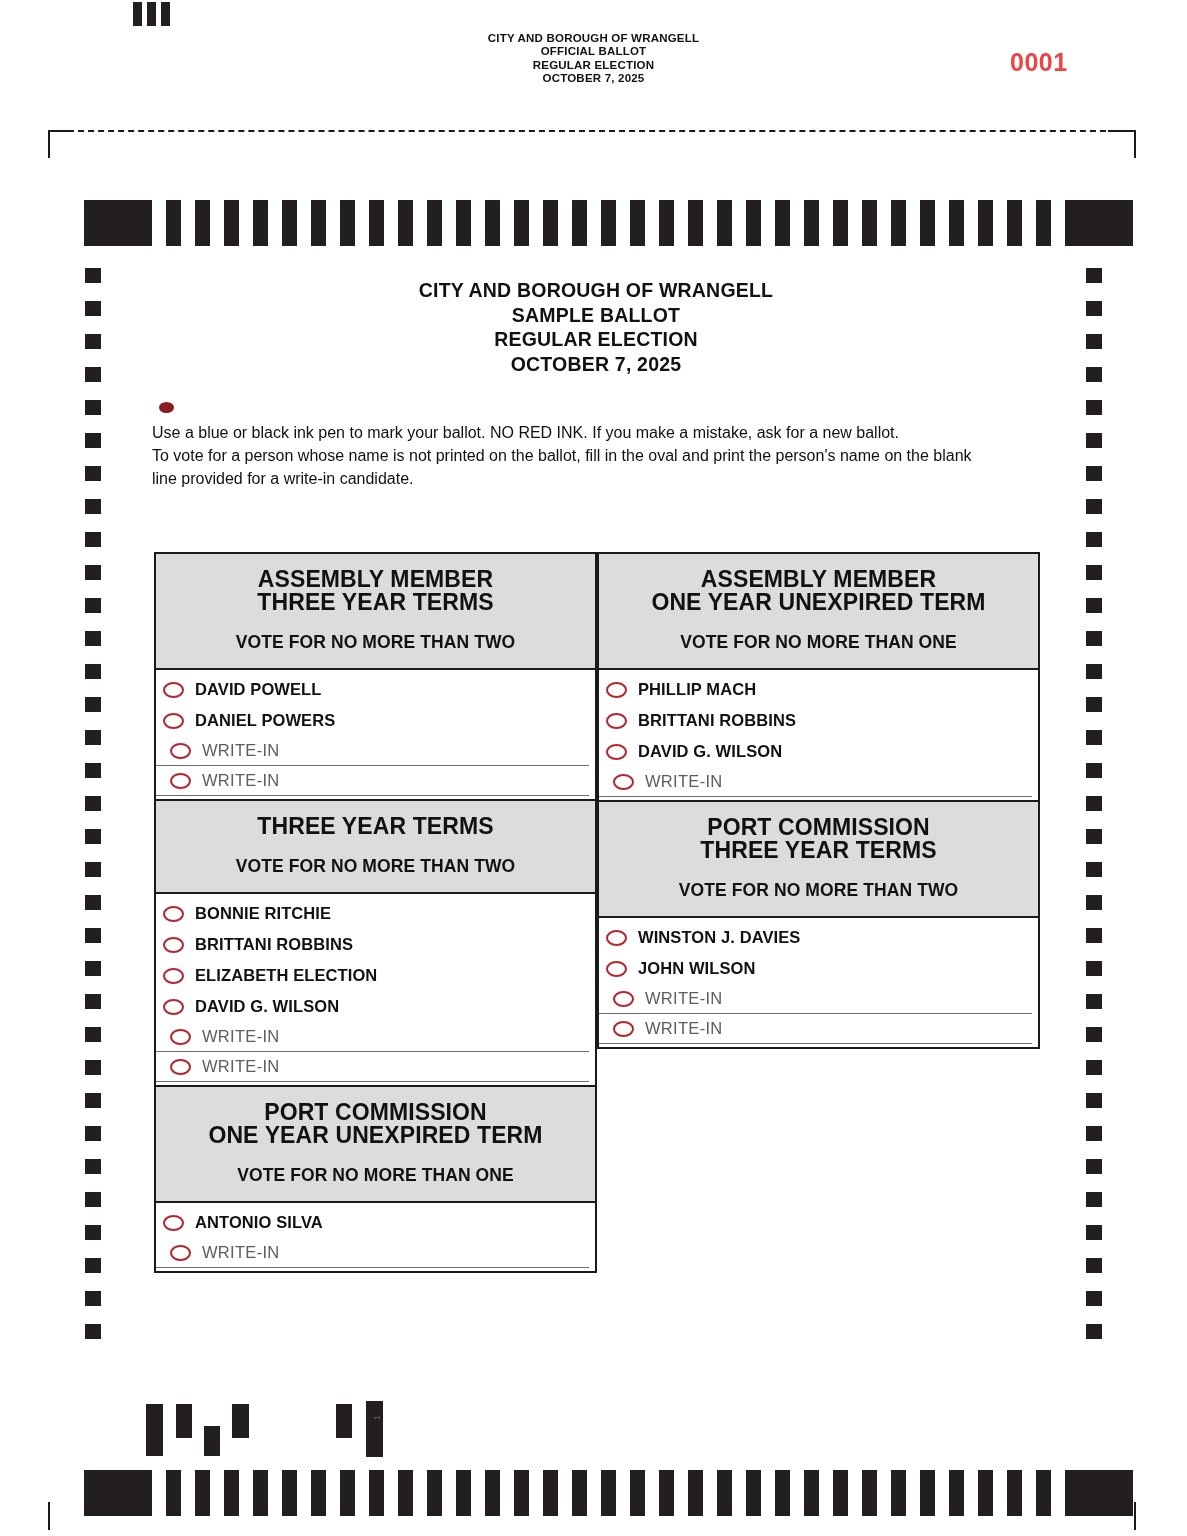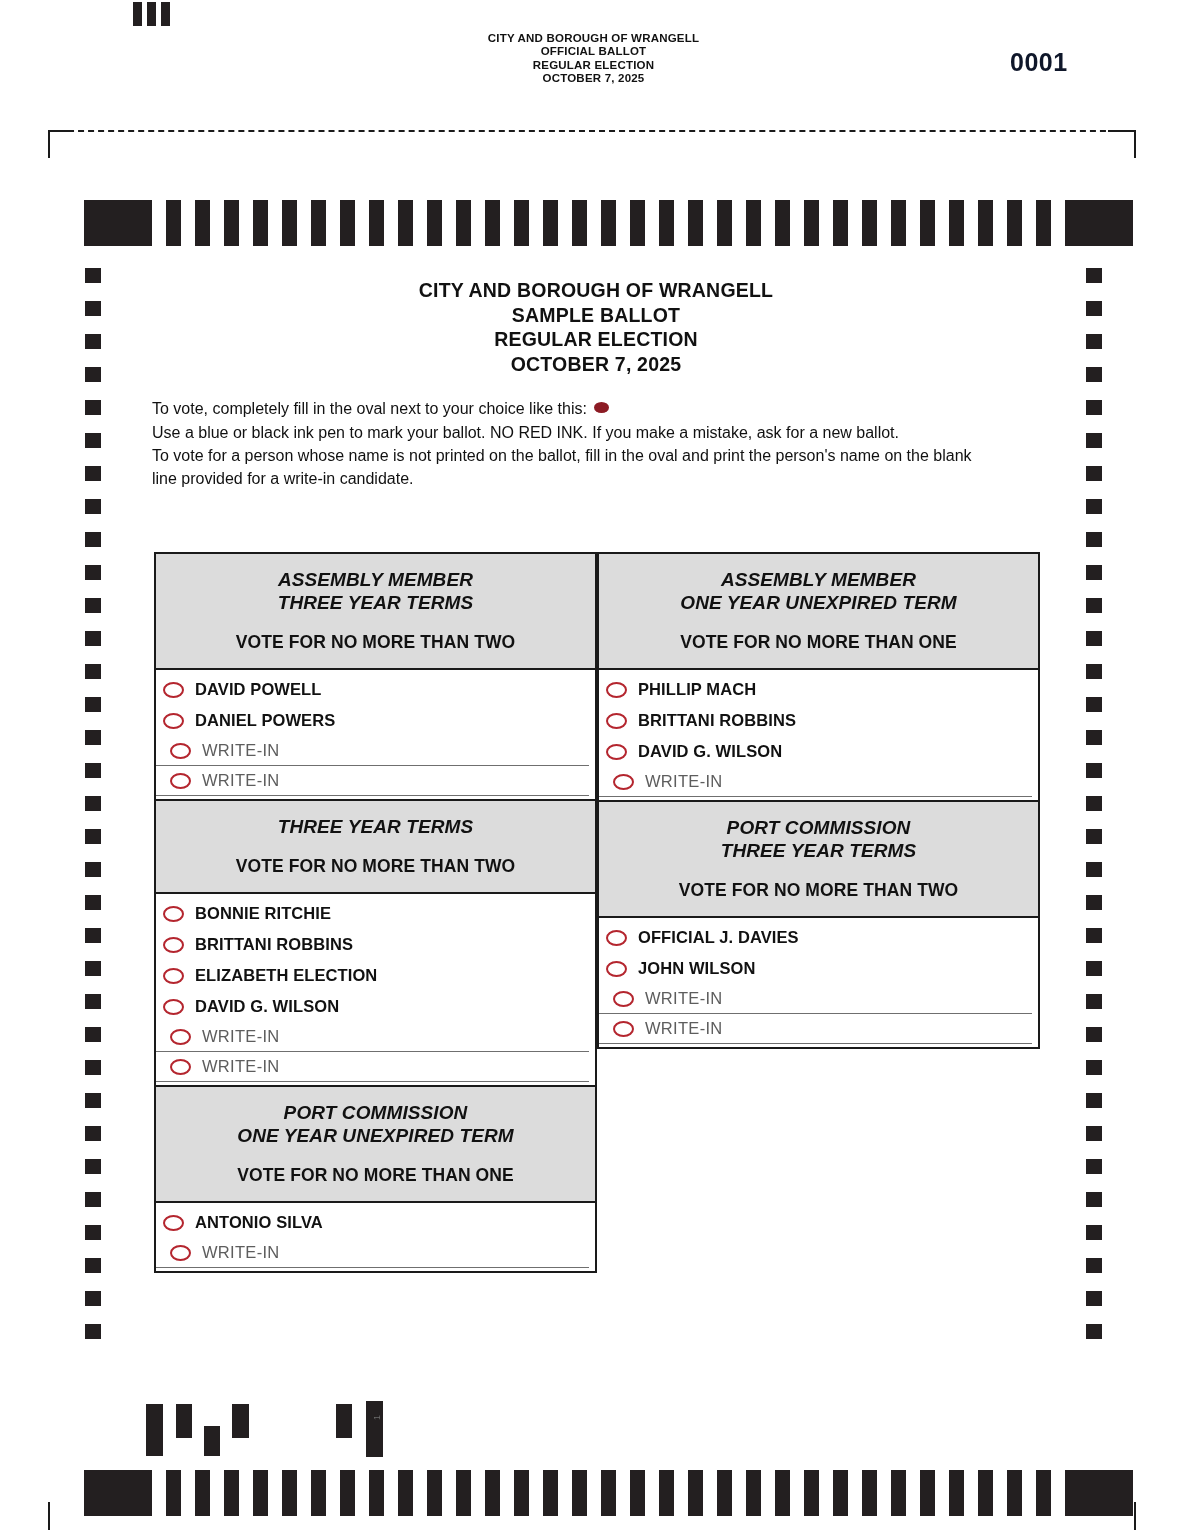--- a/index.html
+++ b/index.html
@@ -13,21 +13,21 @@
   
   #top-reg-bars{left:133px;top:2px;width:46px;height:24px;display:flex;gap:5px;}
   #top-reg-bars i{display:block;width:9px;height:24px;background:#231f20;}
 
   
   #print-header{left:0;top:32px;width:1187px;text-align:center;}
   #print-header div{
     font-size:11.5px;font-weight:bold;letter-spacing:.2px;line-height:13.4px;
   }
   #ballot-serial{
-    left:1010px;top:48px;font-size:25px;font-weight:bold;color:#0f172a;
+    left:1010px;top:48px;font-size:25px;font-weight:bold;color:#ef4444;
     letter-spacing:.5px;
   }
 
   
   #crop-frame{left:48px;top:130px;width:1088px;height:1400px;}
   #crop-frame .dash-top{
     position:absolute;left:0;top:0;width:100%;height:0;
     border-top:2px dashed #1a1a1a;
   }
   #crop-frame .corner{position:absolute;width:0;height:0;}
@@ -68,21 +68,21 @@
   
   #contests{left:154px;top:552px;width:886px;}
   .row{display:flex;align-items:flex-start;}
   .col{width:443px;box-sizing:border-box;}
   .contest{border:2px solid #1a1a1a;box-sizing:border-box;background:#fff;}
   .contest + .contest{border-top:none;}
   .c-head{
     background:#dcdcdc;border-bottom:2px solid #1a1a1a;
     text-align:center;padding:14px 6px 15px 6px;
   }
-  .c-head .t{font-size:19px;font-weight:bold;line-height:23px;letter-spacing:.1px;font-style:italic;}
+  .c-head .t{font-size:23px;font-weight:bold;line-height:23px;letter-spacing:.1px;}
   .c-head .v{font-size:17.5px;font-weight:bold;margin-top:18px;letter-spacing:.1px;}
   .opts{padding:4px 0 3px 0;}
   .opt{display:flex;align-items:center;height:31px;padding-left:7px;box-sizing:border-box;}
   .oval{
     width:17px;height:12px;border:2px solid #b4252e;border-radius:50%;
     flex:0 0 auto;margin-right:11px;
   }
   .opt .nm{font-size:16.5px;font-weight:bold;letter-spacing:.1px;white-space:nowrap;}
   .opt.write .nm{font-weight:normal;color:#5d5d5d;letter-spacing:.3px;}
   .opt.write{
@@ -332,21 +332,21 @@
 
 <div class="abs" id="ballot-title">
   <div>CITY AND BOROUGH OF WRANGELL</div>
   <div>SAMPLE BALLOT</div>
   <div>REGULAR ELECTION</div>
   <div>OCTOBER 7, 2025</div>
 </div>
 
 <div class="abs" id="instructions">
   <p>
-    <span>To vote, completely fill in the oval next to your choice like this:</span><span class="fill-demo"></span>
+    <span class="fill-demo"></span>
   </p>
   <p>Use a blue or black ink pen to mark your ballot. NO RED INK. If you make a mistake, ask for a new ballot.</p>
   <p>To vote for a person whose name is not printed on the ballot, fill in the oval and print the person's name on the blank line provided for a write-in candidate.</p>
 </div>
 
 <div class="abs" id="contests">
   <div class="row">
     <div class="col" id="col-left">
         <div class="contest">
           <div class="c-head">
@@ -461,21 +461,21 @@
           <div class="c-head">
             <div class="t">
               <div>PORT COMMISSION</div>
               <div>THREE YEAR TERMS</div>
             </div>
             <div class="v">VOTE FOR NO MORE THAN TWO</div>
           </div>
           <div class="opts">
             <div class="opt">
               <div class="oval"></div>
-              <span class="nm">OFFICIAL J. DAVIES</span>
+              <span class="nm">WINSTON J. DAVIES</span>
             </div>
             <div class="opt">
               <div class="oval"></div>
               <span class="nm">JOHN WILSON</span>
             </div>
             <div class="opt write">
               <div class="oval"></div>
               <span class="nm">WRITE-IN</span>
             </div>
             <div class="opt write">

